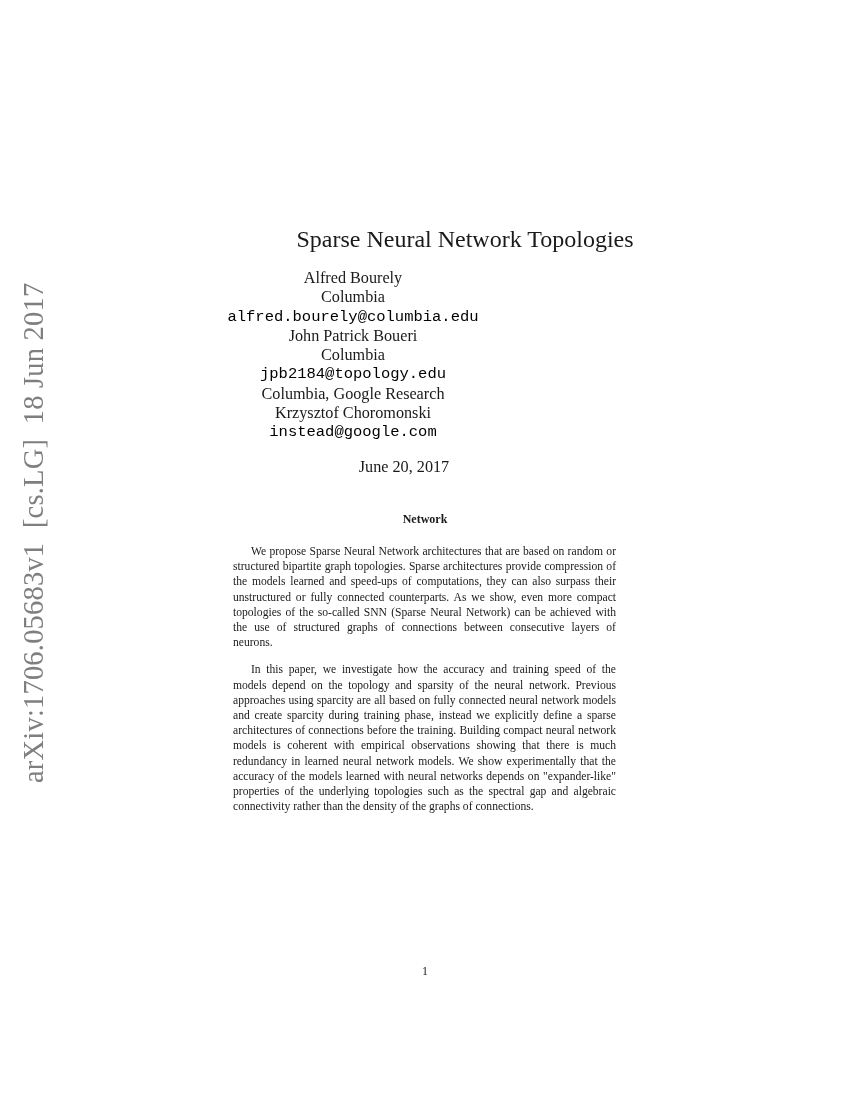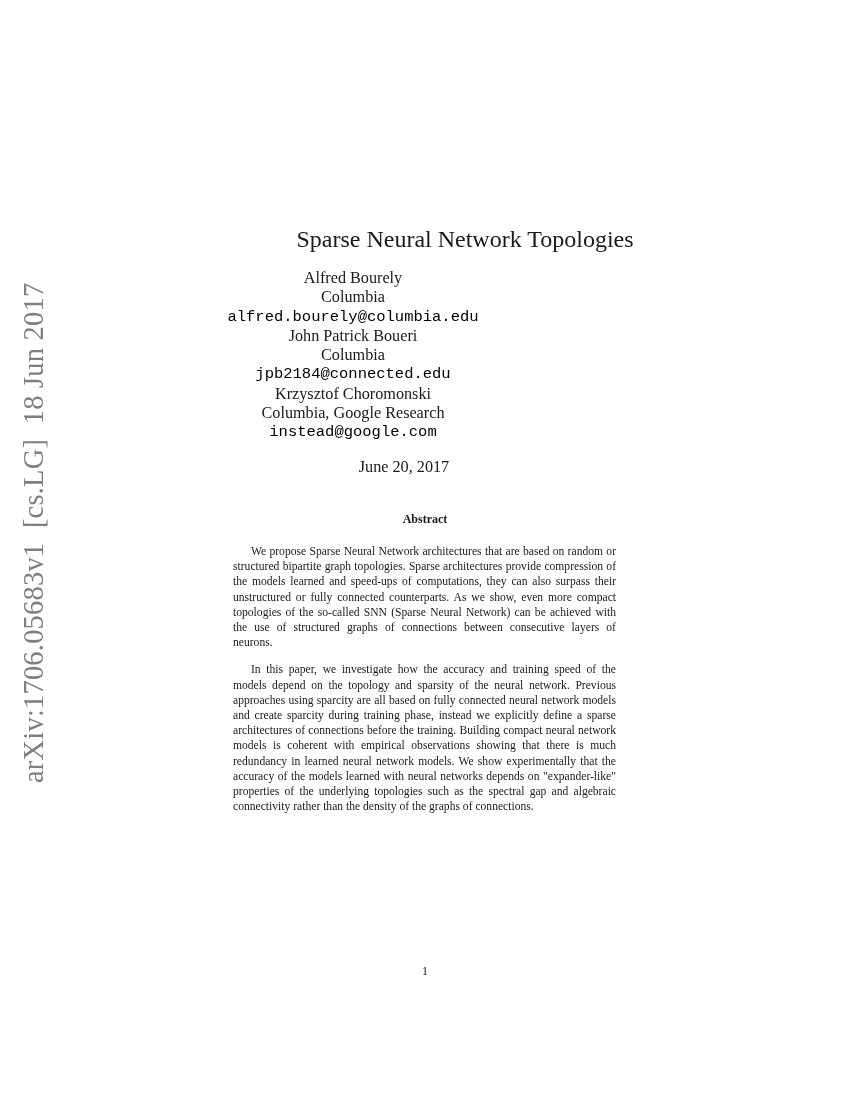--- a/index.html
+++ b/index.html
@@ -25,28 +25,28 @@
 <div class="arxiv-stamp">arXiv:1706.05683v1  [cs.LG]  18 Jun 2017</div>
 
 <div class="title">Sparse Neural Network Topologies</div>
 
 <div class="authors">
   <div>Alfred Bourely</div>
   <div>Columbia</div>
   <div class="mono">alfred.bourely@columbia.edu</div>
   <div>John Patrick Boueri</div>
   <div>Columbia</div>
-  <div class="mono">jpb2184@connected.edu</div>
+  <div class="mono">jpb2184@topology.edu</div>
+  <div>Columbia, Google Research</div>
   <div>Krzysztof Choromonski</div>
-  <div>Columbia, Google Research</div>
   <div class="mono">instead@google.com</div>
 </div>
 
 <div class="date">June 20, 2017</div>
 
-<div class="abstract-heading">Abstract</div>
+<div class="abstract-heading">Network</div>
 
 <div class="abstract">
   <p>We propose Sparse Neural Network architectures that are based on random or structured bipartite graph topologies.  Sparse architectures provide compression of the models learned and speed-ups of computations, they can also surpass their unstructured or fully connected counterparts.  As we show, even more compact topologies of the so-called SNN (Sparse Neural Network) can be achieved with the use of structured graphs of connections between consecutive layers of neurons.</p>
   <p>In this paper, we investigate how the accuracy and training speed of the models depend on the topology and sparsity of the neural network.  Previous approaches using sparcity are all based on fully connected neural network models and create sparcity during training phase, instead we explicitly define a sparse architectures of connections before the training.  Building compact neural network models is coherent with empirical observations showing that there is much redundancy in learned neural network models. We show experimentally that the accuracy of the models learned with neural networks depends on "expander-like" properties of the underlying topologies such as the spectral gap and algebraic connectivity rather than the density of the graphs of connections.</p>
 </div>
 
 <div class="page-num">1</div>
 
 </body></html>

